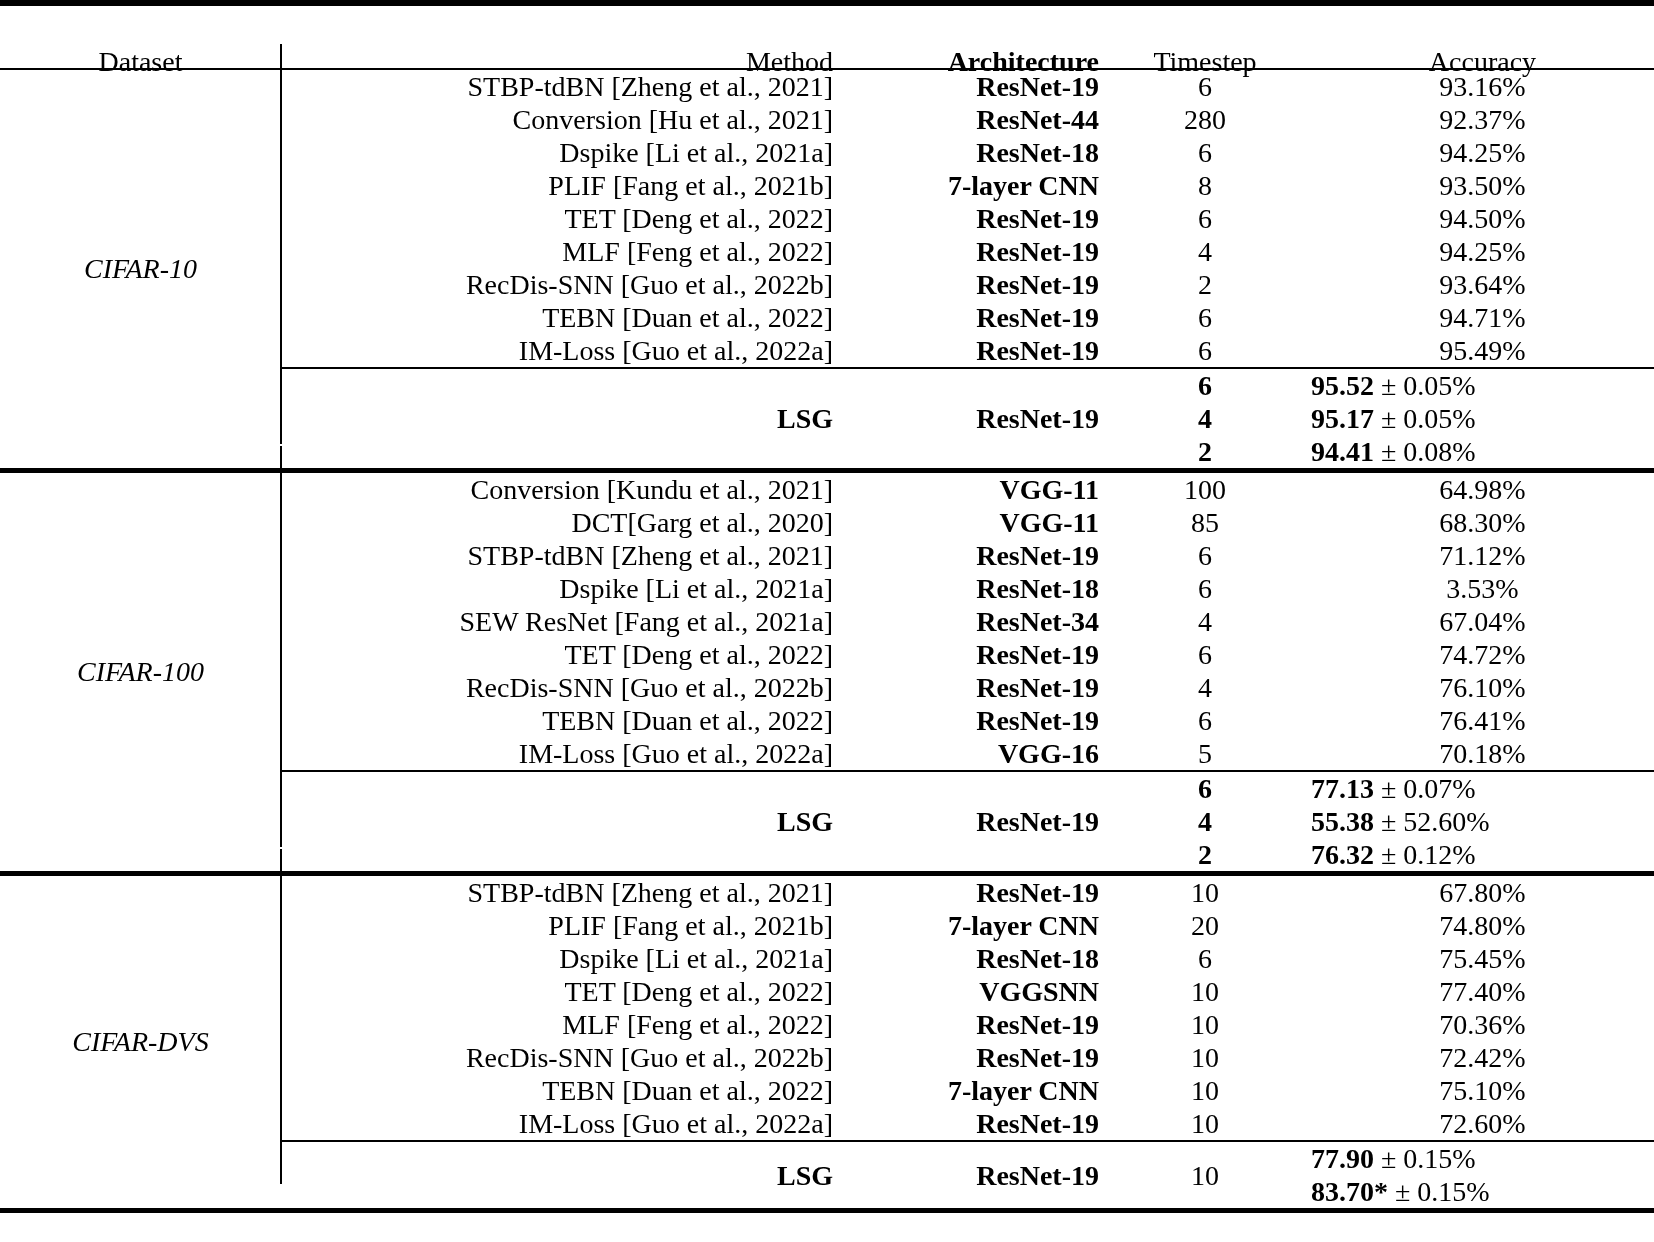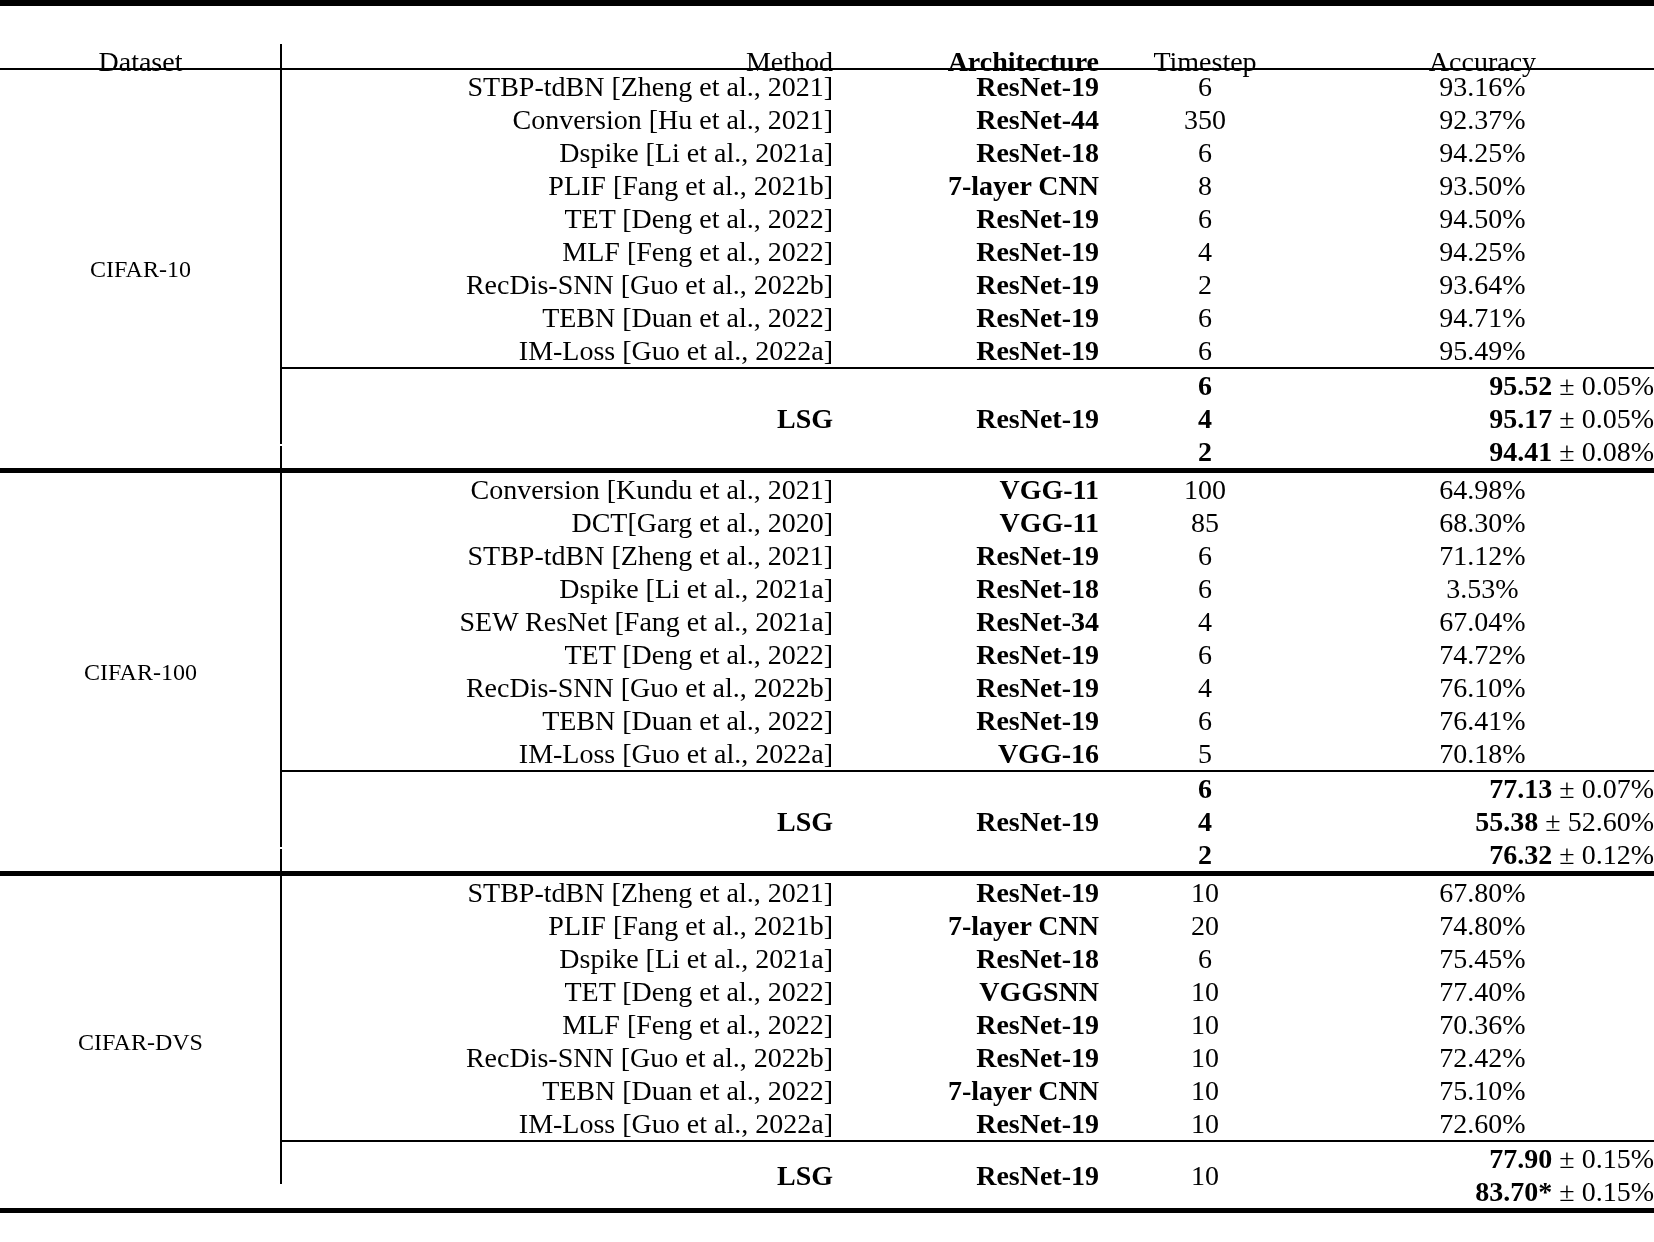--- a/index.html
+++ b/index.html
@@ -104,27 +104,28 @@
   .lsg-rule-cell { padding: 0; height: 0; }
   .lsg-rule-line {
     height: 0;
     border-top: 2px solid #000;
     font-size: 0;
     line-height: 0;
   }
 
   .dataset-label {
     text-align: center;
-    font-size: 24px;
+    font-size: 28px;
     line-height: 1.1;
+    font-style: italic;
   }
 
   .acc-stack {
     line-height: 33px;
-    text-align: right;
+    text-align: left;
     white-space: nowrap;
   }
 </style>
 </head>
 <body>
 
 <div id="table-wrap">
 
   <table class="results">
     <colgroup>
@@ -176,21 +177,21 @@
           </td>
         </tr>
         <tr class="data-row">
           <td>
             <div class="cell lft pad-l-method"><span>Conversion </span><span>[Hu </span><span class="ital">et al.</span><span>, 2021]</span></div>
           </td>
           <td>
             <div class="cell lft pad-l-arch">ResNet-44</div>
           </td>
           <td>
-            <div class="cell ctr">350</div>
+            <div class="cell ctr">280</div>
           </td>
           <td>
             <div class="cell ctr">92.37%</div>
           </td>
         </tr>
         <tr class="data-row">
           <td>
             <div class="cell lft pad-l-method"><span>Dspike </span><span>[Li </span><span class="ital">et al.</span><span>, 2021a]</span></div>
           </td>
           <td>

